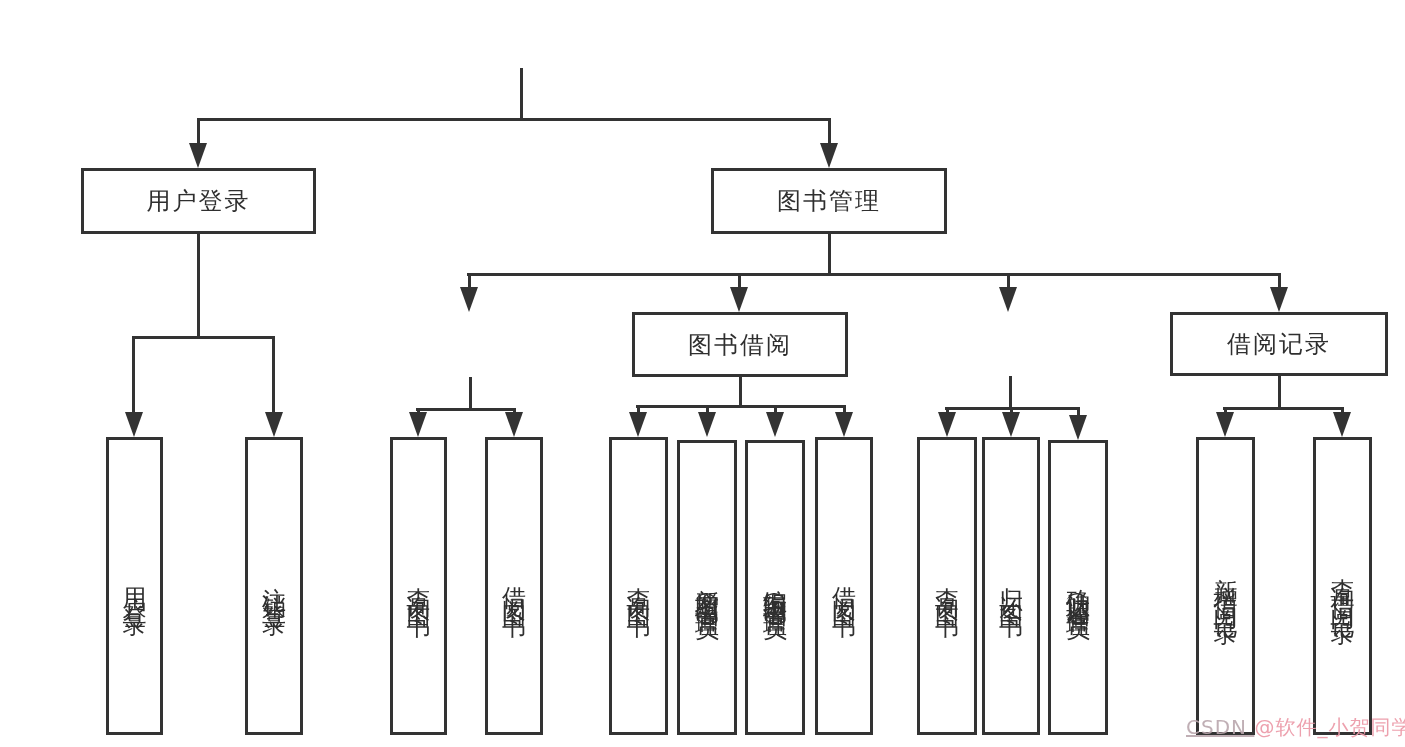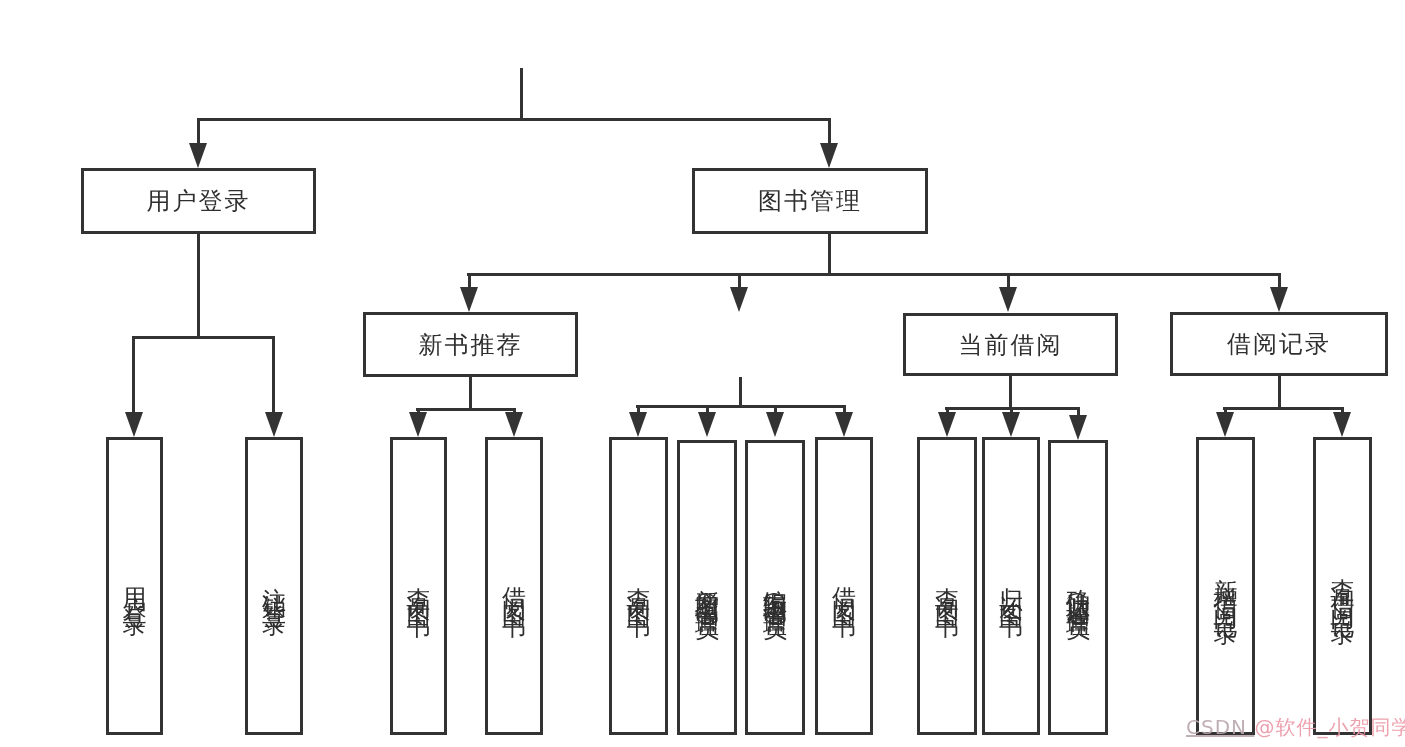--- a/index.html
+++ b/index.html
@@ -97,29 +97,26 @@
   <div class="line h" style="left:1223px;top:407px;width:121px"></div>
   <div class="line v" style="left:1224px;top:407px;height:10px"></div>
   <div class="line v" style="left:1341px;top:407px;height:10px"></div>
   <div class="arrowhead" style="left:1216px;top:412px"></div>
   <div class="arrowhead" style="left:1333px;top:412px"></div>
 
 
   <div class="hnode" style="left:81px;top:168px;width:235px;height:66px">
     <span>用户登录</span>
   </div>
-  <div class="hnode" style="left:692px;top:168px;width:236px;height:66px">
+  <div class="hnode" style="left:711px;top:168px;width:236px;height:66px">
     <span>图书管理</span>
   </div>
 
-  <div class="hnode" style="left:363px;top:312px;width:215px;height:65px">
-    <span>新书推荐</span>
-  </div>
-  <div class="hnode" style="left:903px;top:313px;width:215px;height:63px">
-    <span>当前借阅</span>
+  <div class="hnode" style="left:632px;top:312px;width:216px;height:65px">
+    <span>图书借阅</span>
   </div>
   <div class="hnode" style="left:1170px;top:312px;width:218px;height:64px">
     <span>借阅记录</span>
   </div>
 
   <div class="vnode" style="left:106px;top:437px;width:57px;height:298px">
     <span class="vlabel">用户登录</span>
   </div>
   <div class="vnode" style="left:245px;top:437px;width:58px;height:298px">
     <span class="vlabel">注销登录</span>

